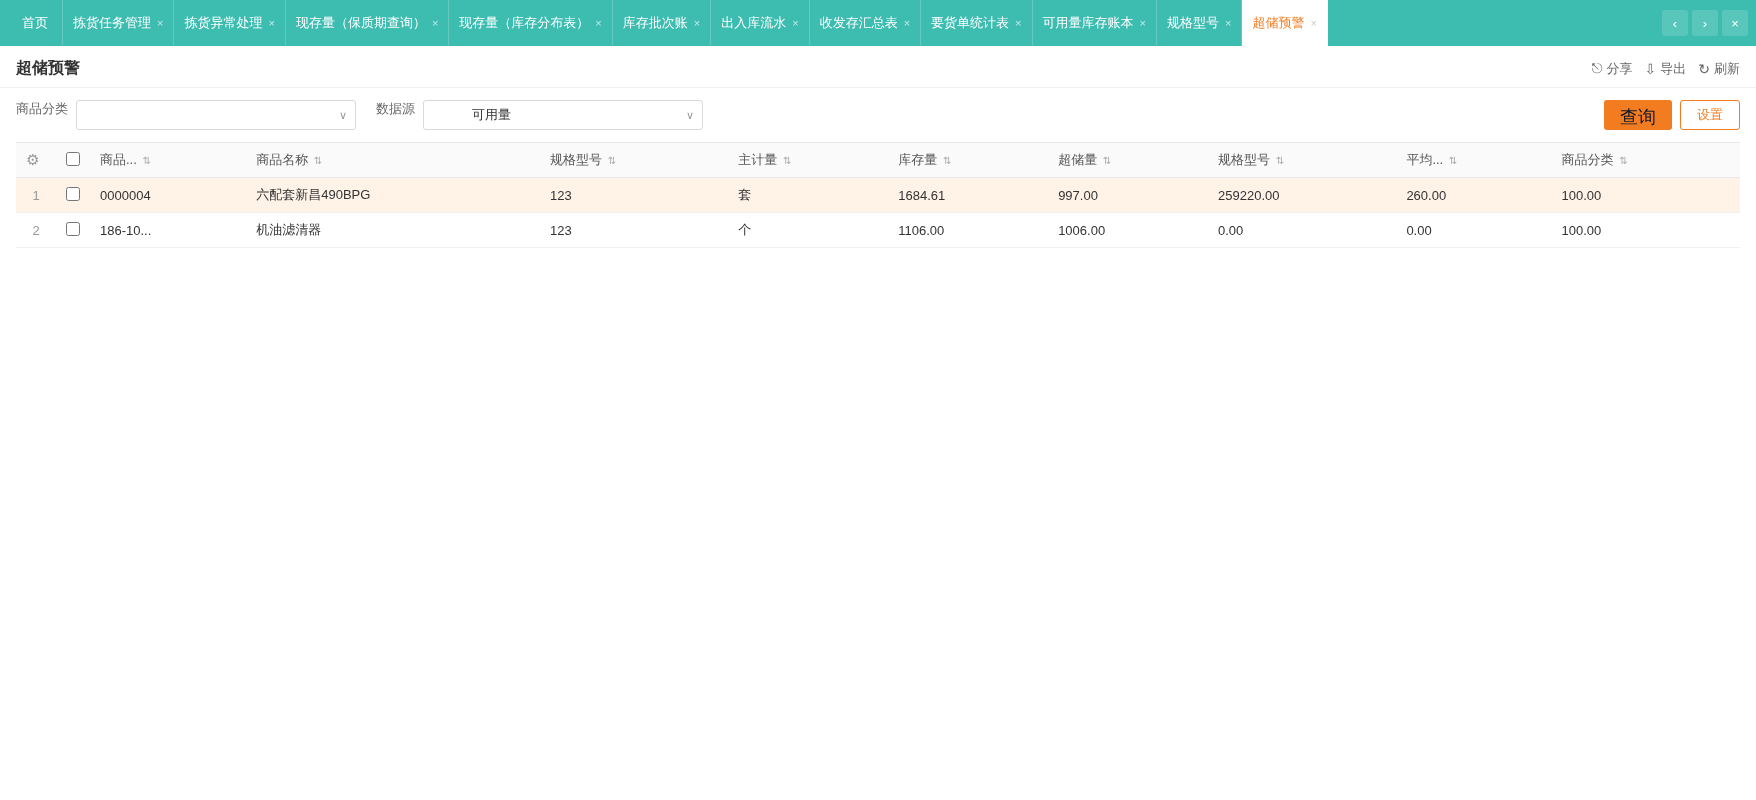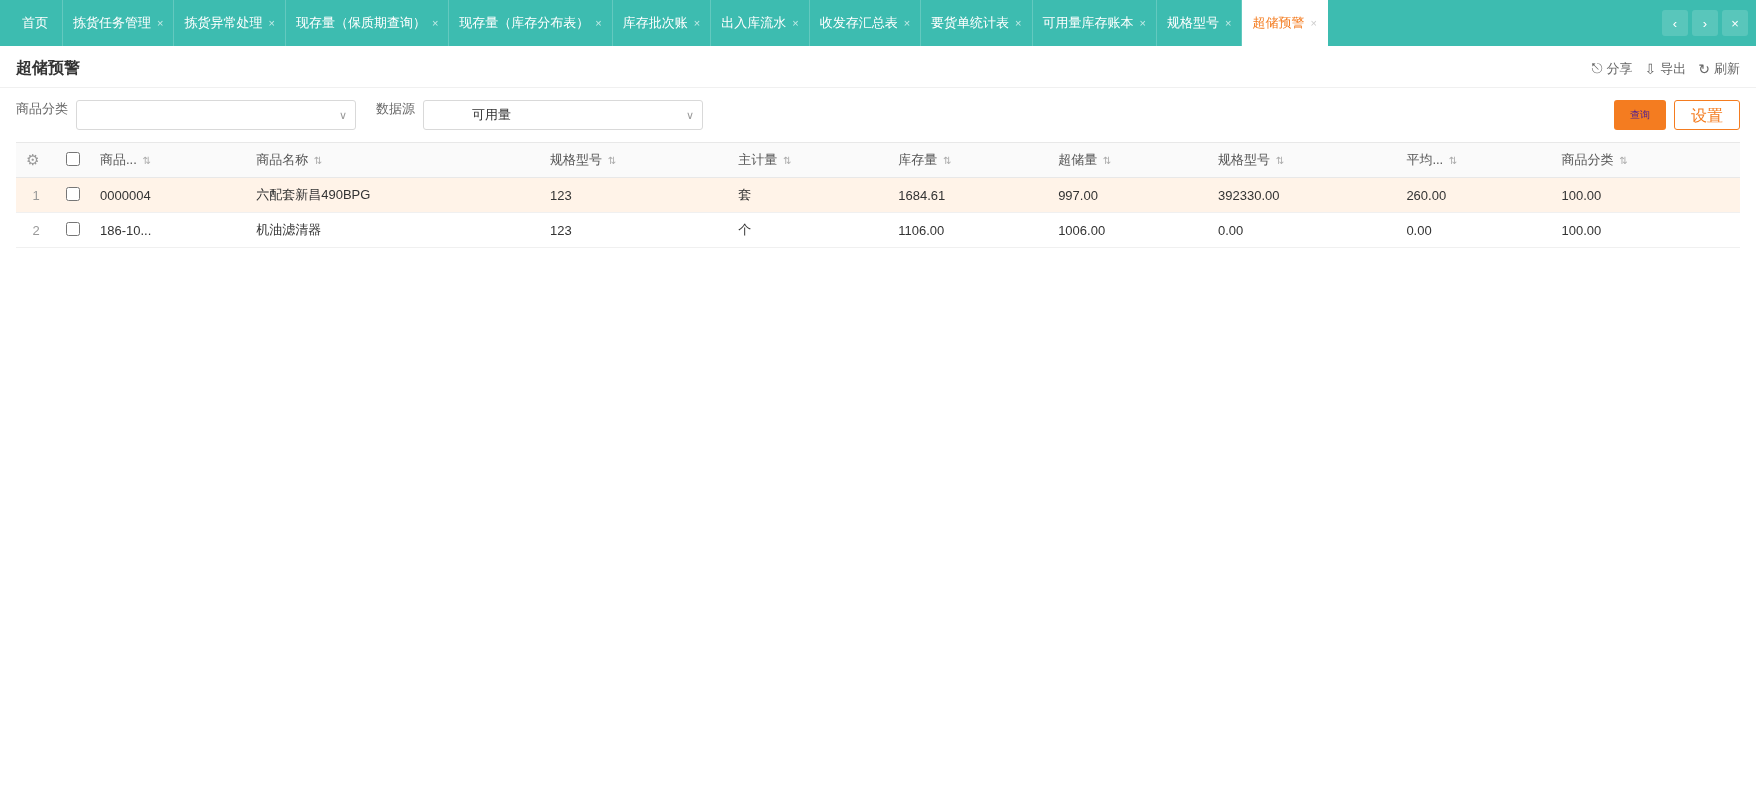--- a/index.html
+++ b/index.html
@@ -73,36 +73,36 @@
     }
     .filter-select .arrow { color: #999; font-size: 11px; }
 
     .filter-buttons {
       margin-left: auto;
       display: flex;
       gap: 8px;
     }
     .btn-query {
       background: #f47c20;
-      color: #4c1d95;
+      color: #0f172a;
       border: none;
       border-radius: 3px;
       padding: 5px 16px;
       cursor: pointer;
-      font-size: 10px;
+      font-size: 18px;
       height: 30px;
     }
     .btn-settings {
       background: #fff;
       color: #f47c20;
       border: 1px solid #f47c20;
       border-radius: 3px;
       padding: 5px 16px;
       cursor: pointer;
-      font-size: 16px;
+      font-size: 13px;
       height: 30px;
     }
 
     
     .table-container {
       padding: 0 16px;
     }
     table {
       width: 100%;
       border-collapse: collapse;
@@ -362,21 +362,21 @@
       <td class="row-num">1</td>
       <td class="checkbox-cell">
         <input type="checkbox" style="">
       </td>
       <td>0000004</td>
       <td>六配套新昌490BPG</td>
       <td>123</td>
       <td>套</td>
       <td>1684.61</td>
       <td>997.00</td>
-      <td>392330.00</td>
+      <td>259220.00</td>
       <td>260.00</td>
       <td>100.00</td>
     </tr>
           <tr>
       <td class="row-num">2</td>
       <td class="checkbox-cell">
         <input type="checkbox" style="">
       </td>
       <td>186-10...</td>
       <td>机油滤清器</td>

